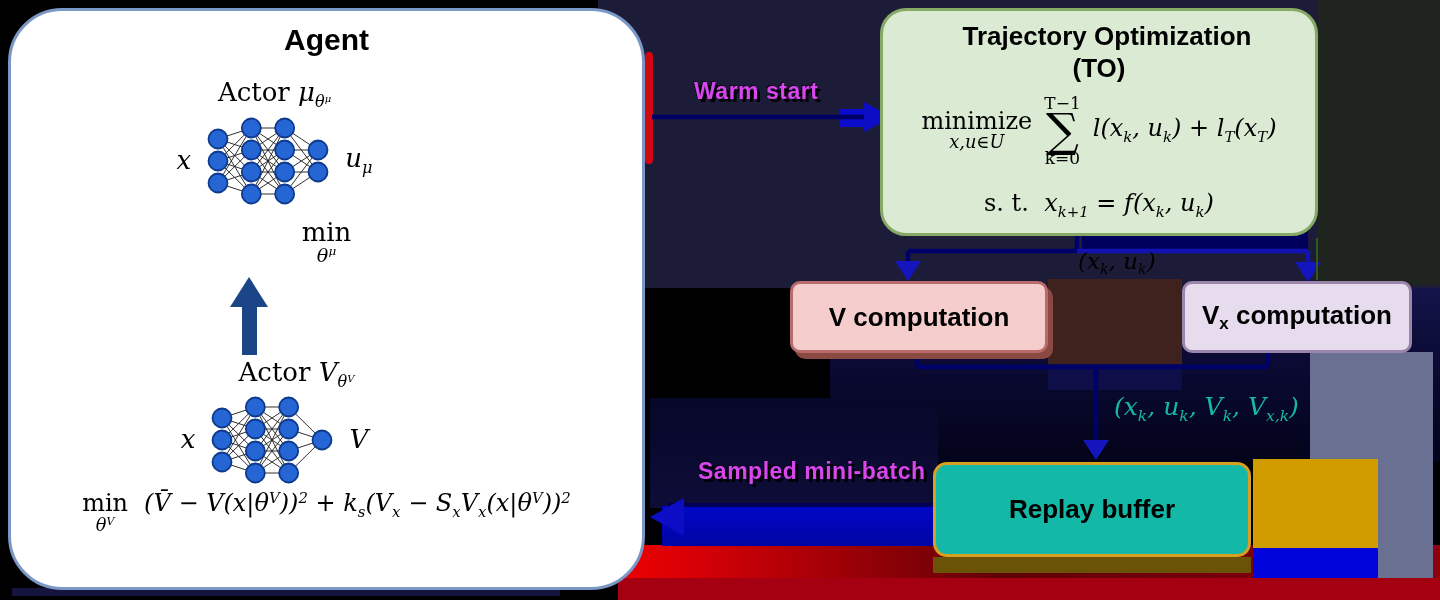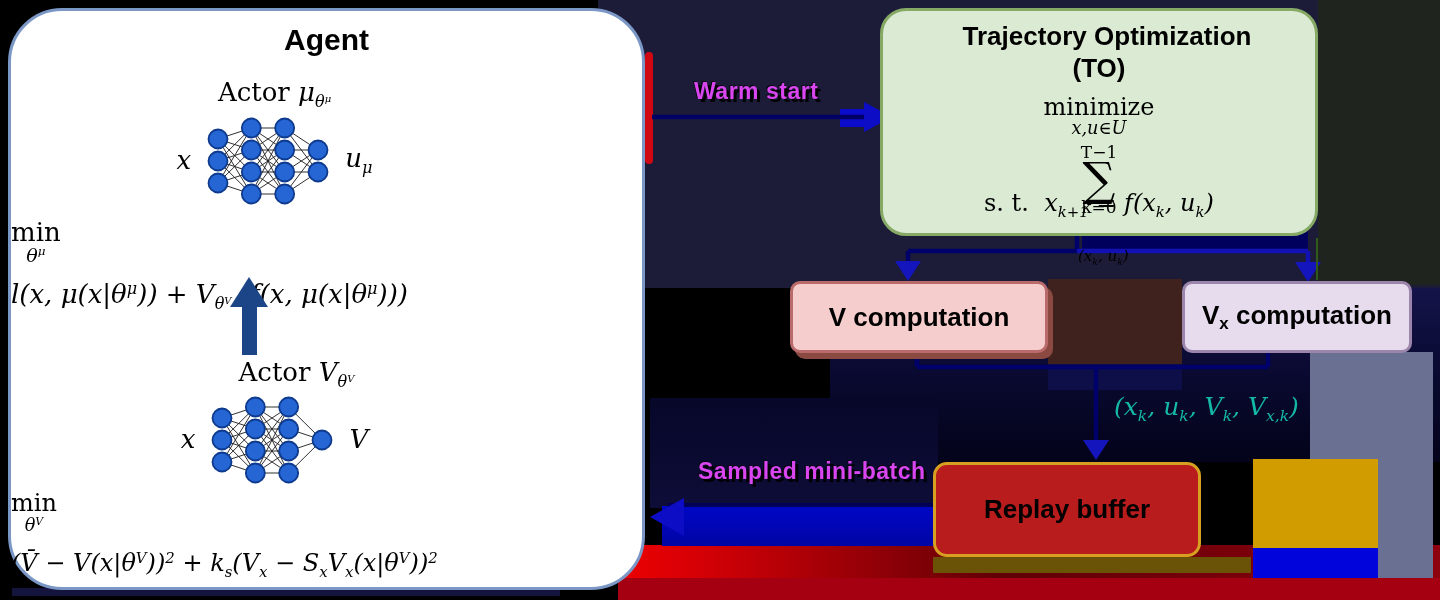--- a/index.html
+++ b/index.html
@@ -26,33 +26,33 @@
   #agent-box{left:8px;top:8px;width:637px;height:582px;background:#ffffff;
     border:3px solid #7b97c6;border-radius:54px;z-index:3;}
   #to-box{left:880px;top:8px;width:438px;height:228px;background:#dbead3;
     border:3px solid #86a965;border-radius:26px;}
   #vcomp-box{left:790px;top:281px;width:258px;height:72px;background:#f6cdcd;
     border:3px solid #b96a6a;border-radius:10px;box-shadow:5px 6px 0 #8a4a42;
     display:flex;align-items:center;justify-content:center;}
   #vxcomp-box{left:1182px;top:281px;width:230px;height:72px;background:#e6dcee;
     border:3px solid #9b85ab;border-radius:10px;
     display:flex;align-items:center;justify-content:center;}
-  #replay-box{left:933px;top:462px;width:268px;height:95px;background:#b91c1c;
+  #replay-box{left:933px;top:462px;width:318px;height:95px;background:#14b8a6;
     border:3px solid #d7a021;border-radius:14px;
     display:flex;align-items:center;justify-content:center;}
   .box-title{font-weight:bold;color:#000;}
 
   
   .agent-inner{position:absolute;color:#000;}
   #agent-title{left:0;top:12px;width:100%;text-align:center;font-size:30px;font-weight:bold;}
   .net-label{width:100%;text-align:center;font-size:26px;transform:translateX(-52px);}
   .net-row{width:100%;display:flex;justify-content:center;align-items:center;gap:13px;
     transform:translateX(-52px);}
   .net-io{font-size:26px;}
-  .formula-row{width:100%;display:flex;justify-content:center;align-items:flex-start;gap:16px;flex-direction:column;}
+  .formula-row{width:100%;display:flex;justify-content:center;align-items:flex-start;gap:16px;}
   #up-arrow{left:218px;top:266px;width:40px;height:80px;}
   #up-arrow .head{width:0;height:0;margin:0 auto;
     border-left:19px solid transparent;border-right:19px solid transparent;
     border-bottom:30px solid #1c4587;}
   #up-arrow .stem{width:15px;height:48px;margin:0 auto;background:#1c4587;}
 
   
   .bg{position:absolute;z-index:0;}
   .bg1{position:absolute;z-index:1;}
   #bg-navy-top{left:598px;top:0;width:842px;height:288px;background:#1c1c39;}
@@ -189,21 +189,20 @@
         <circle cx="114" cy="63" r="9.5" fill="#2565d4" stroke="#0d3a8d" stroke-width="1.8"></circle>
       </svg>
     <span class="math net-io">u<span class="msub">μ</span></span>
   </div>
 
   <div class="agent-inner formula-row math" style="top:208px;font-size:26px;">
     <span class="minblk">
       <span><span class="mrm">min</span></span>
       <span class="under">θ<span class="msup">μ</span></span>
     </span>
-    <span>l(x, μ(x|θ<span class="msup">μ</span>)) + V<span class="msub">θ<span class="msup">V</span></span> (f(x, μ(x|θ<span class="msup">μ</span>)))</span>
   </div>
 
   <div class="agent-inner" id="up-arrow">
     <div class="head"></div>
     <div class="stem"></div>
   </div>
 
   <div class="agent-inner net-label math" style="top:348px;font-size:26px;transform:translateX(-30px);"><span class="mrm">Actor </span>V<span class="msub">θ<span class="msup">V</span></span></div>
 
   <div class="agent-inner net-row" style="top:377px;">
@@ -273,36 +272,37 @@
   <div class="abs formula-row math" style="left:0;top:84px;width:100%;font-size:24px;align-items:center;gap:6px;">
     <span class="minblk">
       <span><span class="mrm">minimize</span></span>
       <span class="under">x,u∈U</span>
     </span>
     <span class="sumblk">
       <span class="lim mrm">T−1</span>
       <span class="sig mrm">∑</span>
       <span class="lim mrm">k=0</span>
     </span>
+    <span>l(x<span class="msub">k</span>, u<span class="msub">k</span>) + l<span class="msub">T</span>(x<span class="msub">T</span>)</span>
   </div>
 
   <div class="abs math" style="left:0;top:180px;width:100%;text-align:center;font-size:24px;"><span class="mrm">s. t.</span>  x<span class="msub">k+1</span> = f(x<span class="msub">k</span>, u<span class="msub">k</span>)</div>
 </div>
 
 <div class="box" id="vcomp-box">
   <span class="box-title" style="font-size:26px;">V computation</span>
 </div>
 
 <div class="box" id="vxcomp-box">
   <span class="box-title" style="font-size:26px;"><span>V</span><span class="vxsub">x</span><span> computation</span></span>
 </div>
 
 <div class="box" id="replay-box">
   <span class="box-title" style="font-size:26px;">Replay buffer</span>
 </div>
 
 <div class="flabel noselect" style="left:694px;top:78px;">Warm start</div>
 
-<div class="flabel-math math" style="left:1078px;top:249px;font-size:15px;color:#000;">(x<span class="msub">k</span>, u<span class="msub">k</span>)</div>
+<div class="flabel-math math" style="left:1078px;top:249px;font-size:23px;color:#000;">(x<span class="msub">k</span>, u<span class="msub">k</span>)</div>
 
 <div class="flabel-math math" style="left:1114px;top:394px;font-size:25px;color:#14b8a6;">(x<span class="msub">k</span>, u<span class="msub">k</span>, V<span class="msub">k</span>, V<span class="msub">x,k</span>)</div>
 
 <div class="flabel noselect" style="left:698px;top:458px;">Sampled mini-batch</div>
 
 </body></html>

